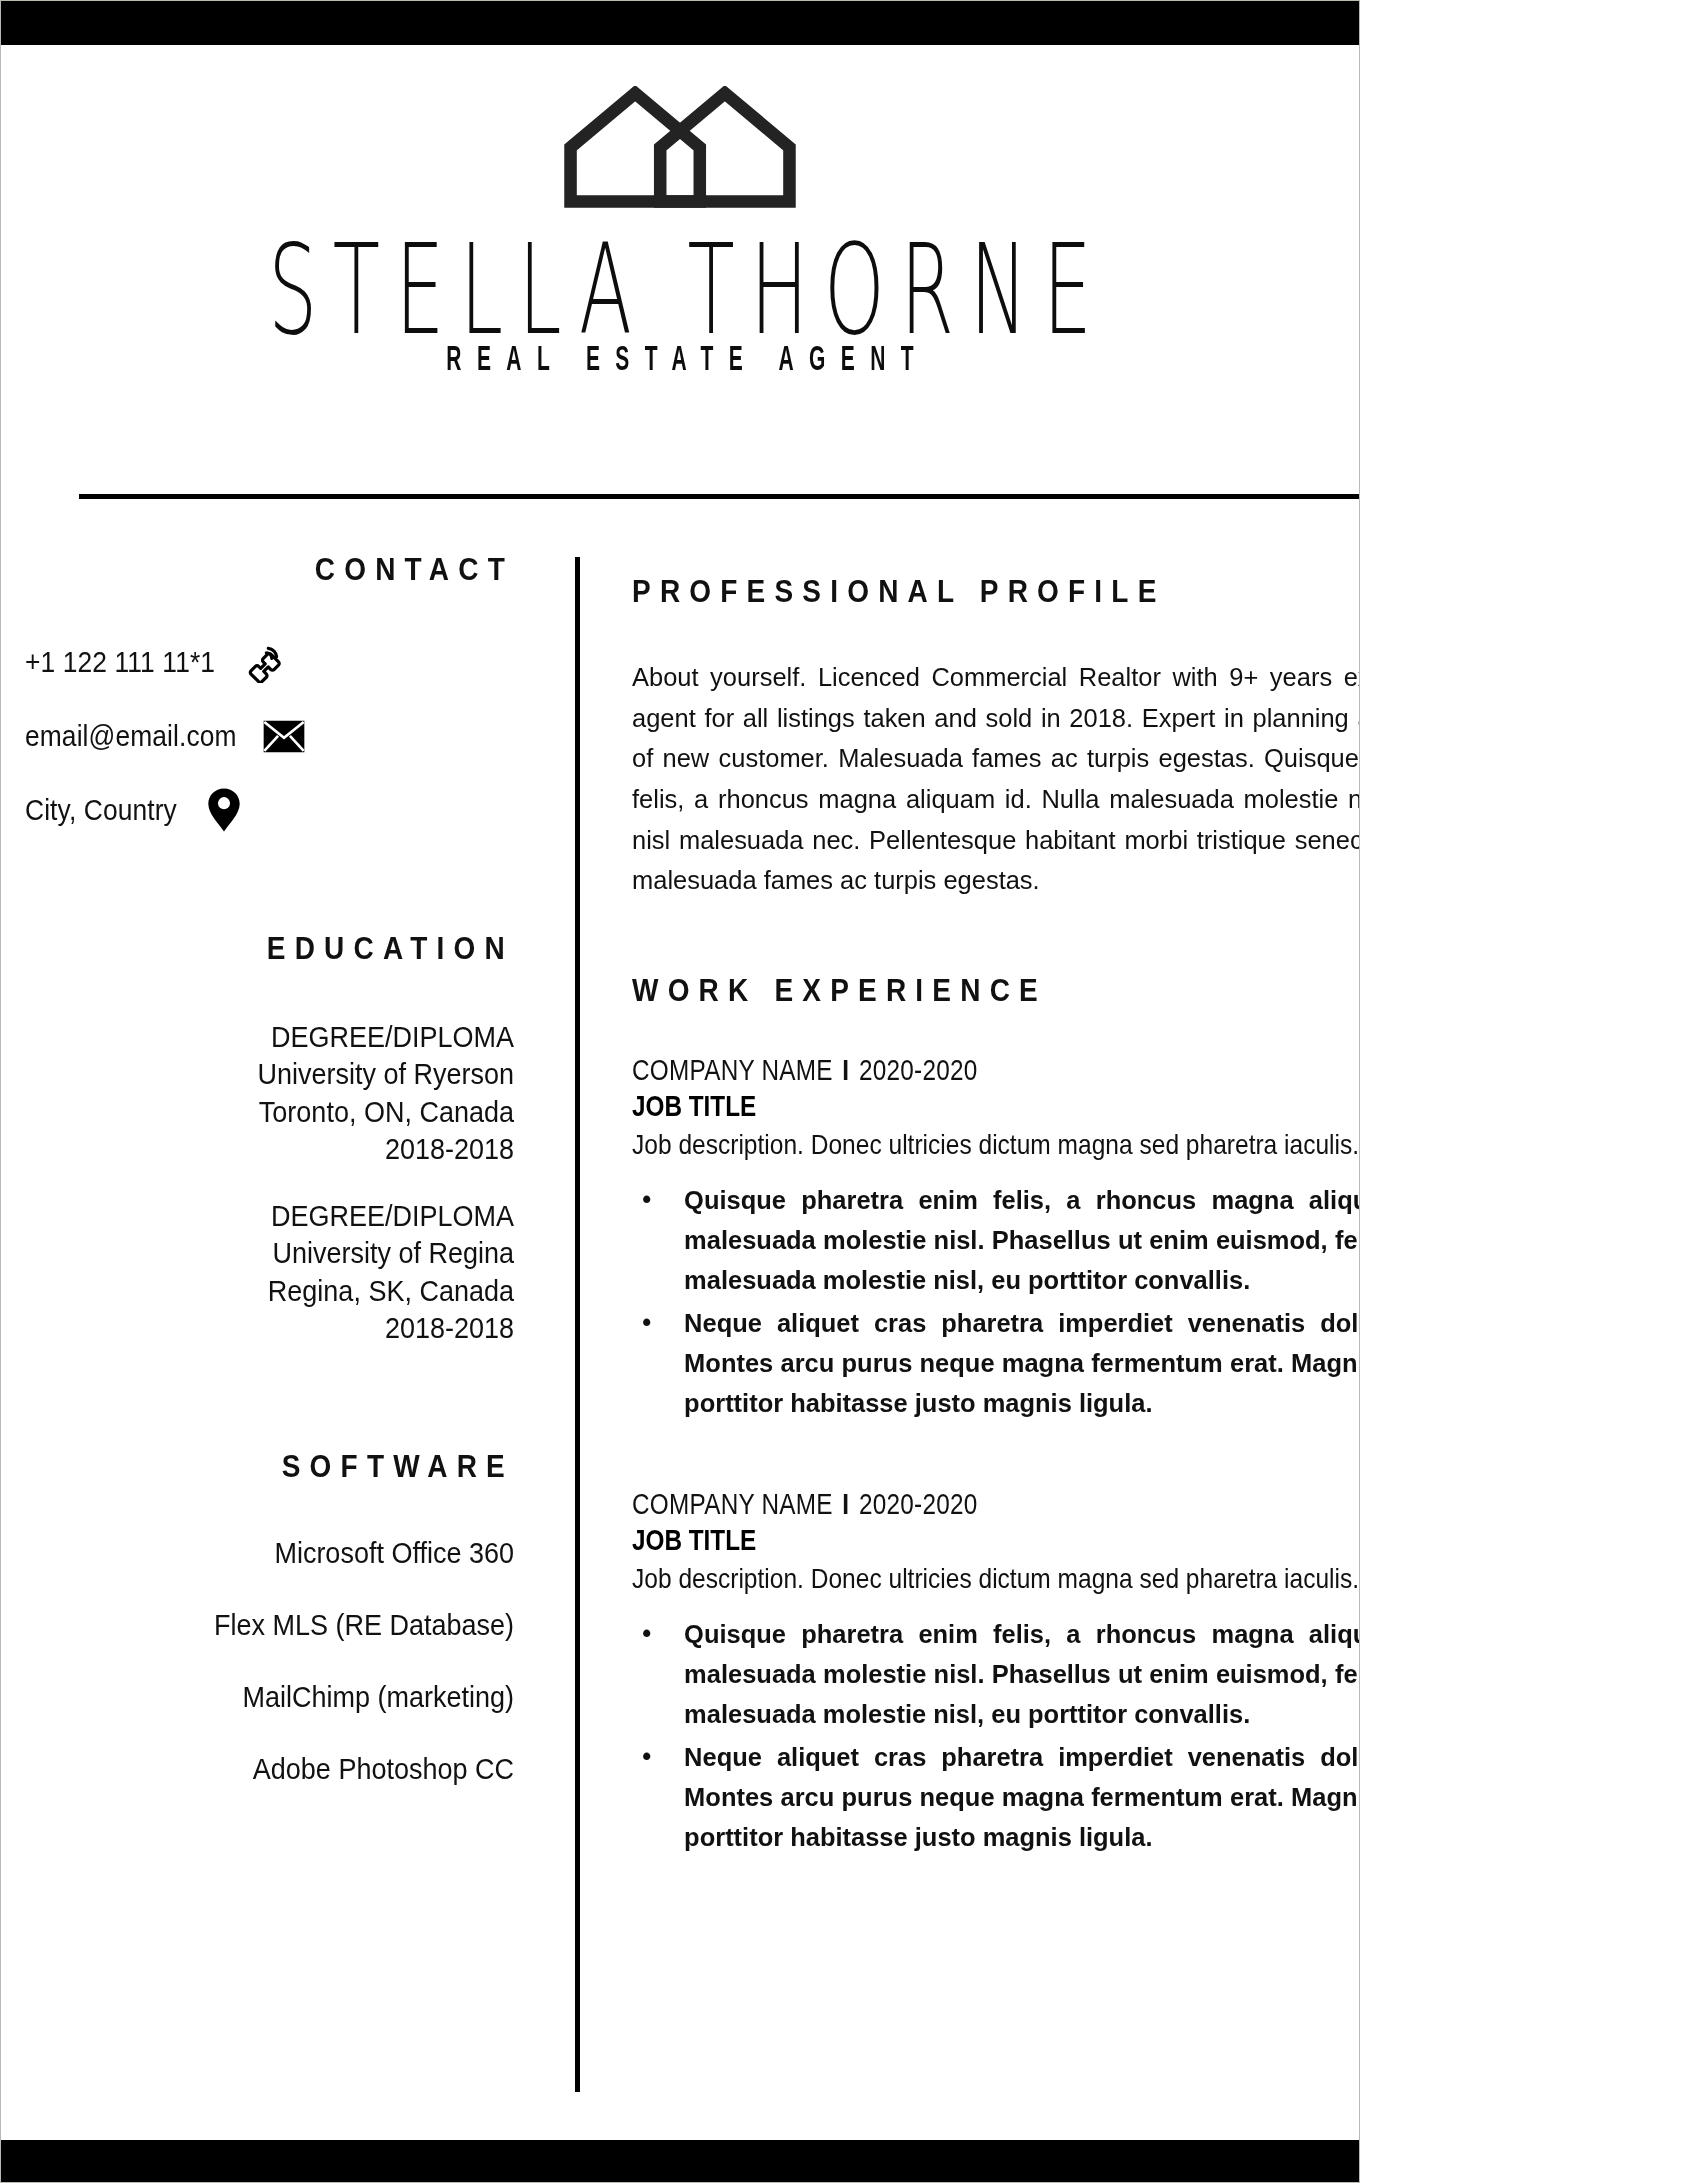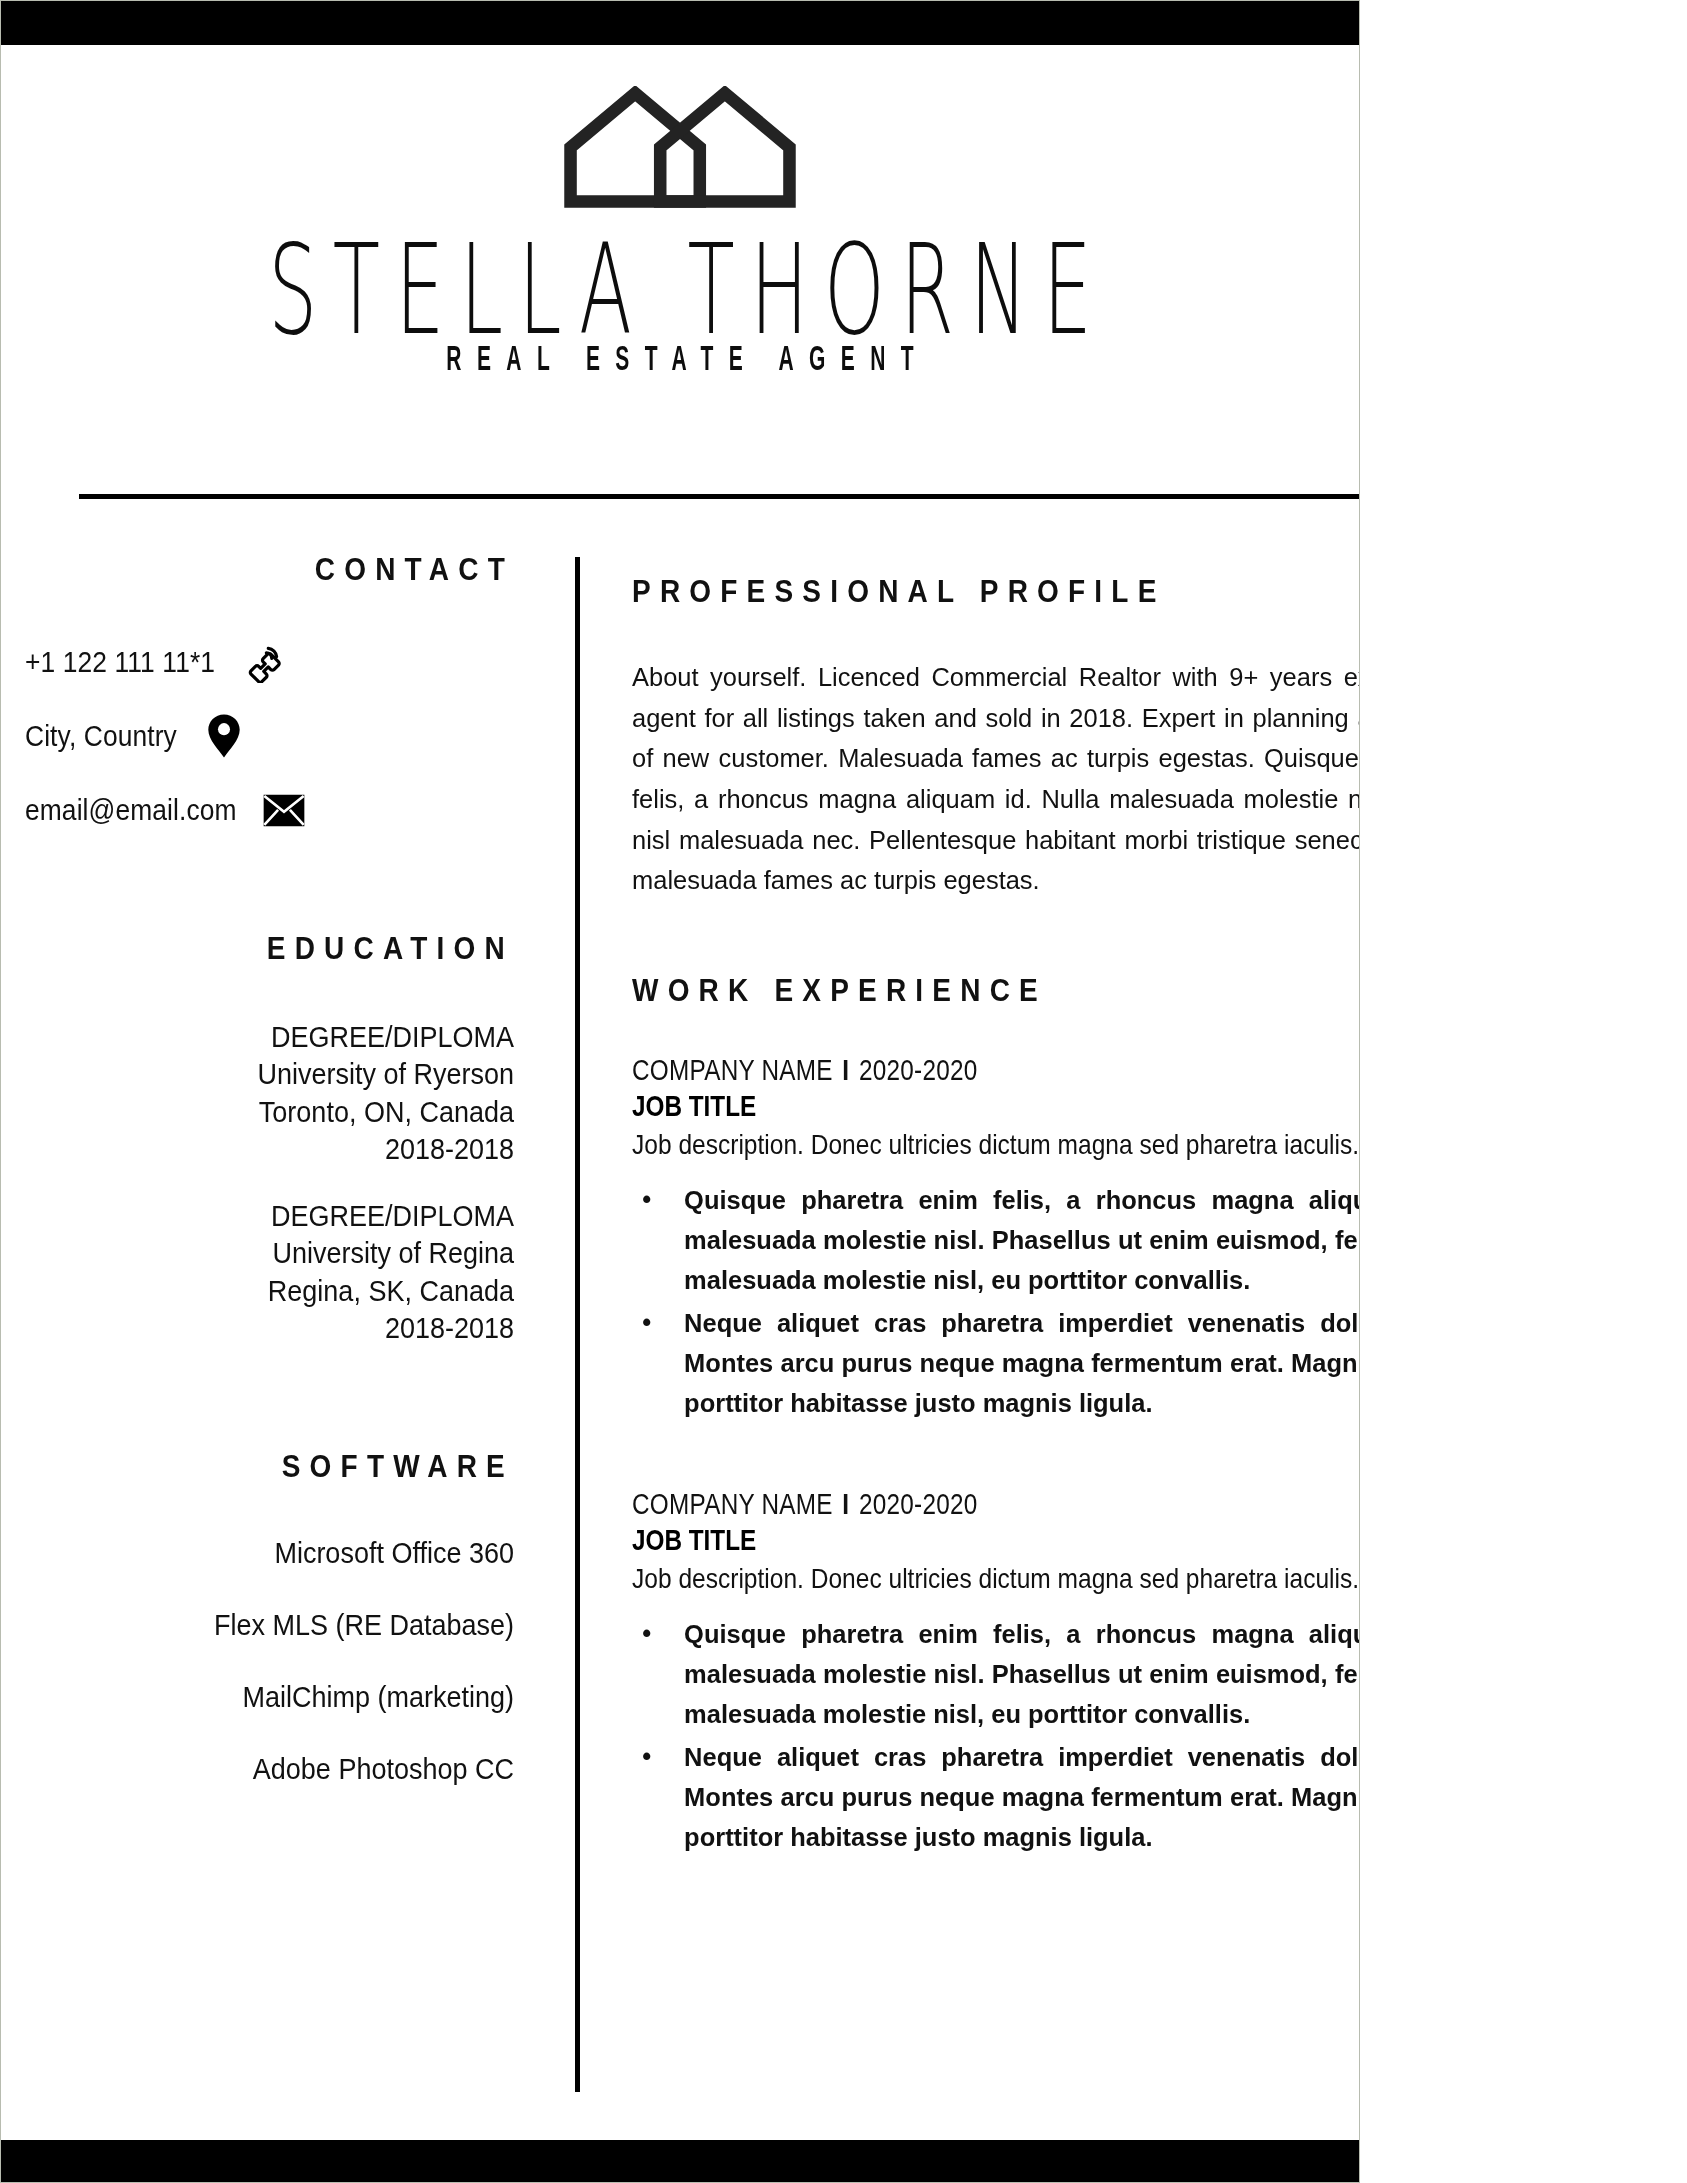--- a/index.html
+++ b/index.html
@@ -307,37 +307,37 @@
                          a 3.5 3.5 0 0 1 0 -5 l 7 -7
                          a 3.5 3.5 0 0 1 5 0 l 3.2 3.2 l 7 -7 l -3.2 -3.2
                          a 3.5 3.5 0 0 1 0 -5 l 7 -7
                          a 3.5 3.5 0 0 1 5 0 z"></path>
               </g>
             </svg>
           </span>
         </div>
 
         <div class="contact-row">
+          <span class="contact-text">email@email.com</span>
+          <span class="contact-icon">
+            <svg width="42" height="33" viewBox="0 0 64 50" aria-hidden="true">
+              <rect x="1" y="1" width="62" height="48" fill="#000"></rect>
+              <path d="M 2 3 L 32 27 L 62 3" fill="none" stroke="#fff" stroke-width="4"></path>
+              <path d="M 2 47 L 23 24 M 62 47 L 41 24" fill="none" stroke="#fff" stroke-width="4"></path>
+            </svg>
+          </span>
+        </div>
+
+        <div class="contact-row">
           <span class="contact-text">City, Country</span>
           <span class="contact-icon">
             <svg width="34" height="46" viewBox="0 0 52 70" aria-hidden="true">
               <path d="M 26 2 C 12.2 2 2 12.6 2 25.6 C 2 41 18 56 26 68
                        C 34 56 50 41 50 25.6 C 50 12.6 39.8 2 26 2 Z" fill="#000"></path>
               <circle cx="26" cy="24.5" r="9.2" fill="#fff"></circle>
-            </svg>
-          </span>
-        </div>
-
-        <div class="contact-row">
-          <span class="contact-text">email@email.com</span>
-          <span class="contact-icon">
-            <svg width="42" height="33" viewBox="0 0 64 50" aria-hidden="true">
-              <rect x="1" y="1" width="62" height="48" fill="#000"></rect>
-              <path d="M 2 3 L 32 27 L 62 3" fill="none" stroke="#fff" stroke-width="4"></path>
-              <path d="M 2 47 L 23 24 M 62 47 L 41 24" fill="none" stroke="#fff" stroke-width="4"></path>
             </svg>
           </span>
         </div>
 
 
       </div>
 
       <div class="sec-gap"></div>
       <div class="sec-head">EDUCATION</div>
 

